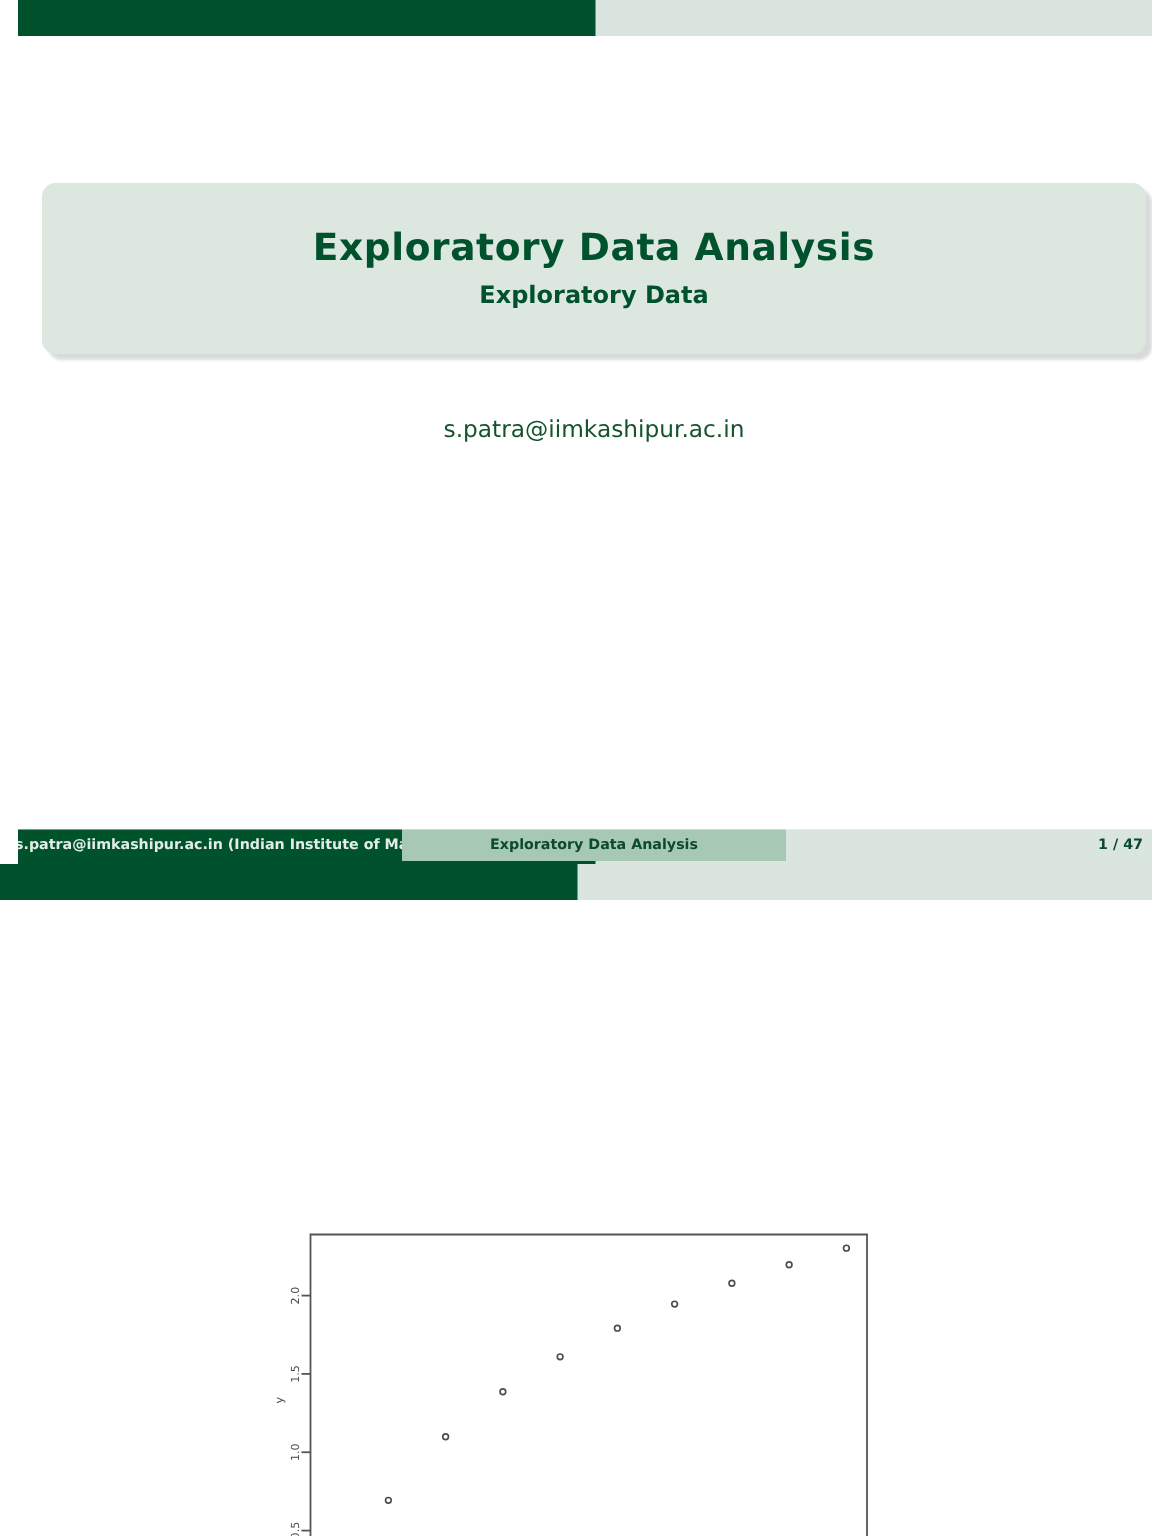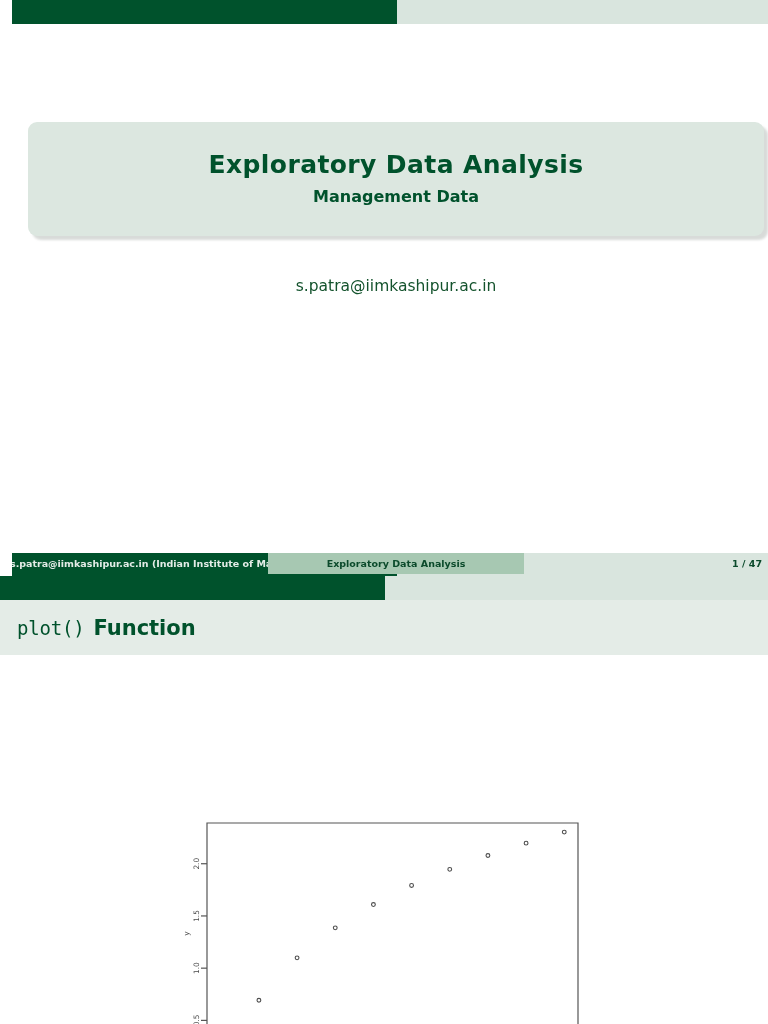--- a/index.html
+++ b/index.html
@@ -238,21 +238,21 @@
 
 <div class="slide" id="slide-1">
 
   <div class="headbar">
     <div class="dark"></div>
   </div>
 
   <div class="titlebox-shadow"></div>
   <div class="titlebox">
     <div class="title-main">Exploratory Data Analysis</div>
-    <div class="title-sub">Management Data</div>
+    <div class="title-sub">Exploratory Data</div>
   </div>
 
   <div class="author">s.patra@iimkashipur.ac.in</div>
 
   <div class="footline">
     <div class="foot-seg foot-author">
       <span>s.patra@iimkashipur.ac.in (Indian Institute of Management Kashipur)</span>
     </div>
     <div class="foot-seg foot-title">
       <span>Exploratory Data Analysis</span>
@@ -266,26 +266,20 @@
     <div class="dark"></div>
   </div>
 </div>
 
 <div class="slide" id="slide-2">
 
   <div class="headbar">
     <div class="dark"></div>
   </div>
 
-  <div class="frametitle">
-    <div class="ft-inner">
-      <span class="ft-code">plot()</span>
-      <span class="ft-text">Function</span>
-    </div>
-  </div>
 
 
   <div class="rplot">
     <svg id="plot-svg" width="412" height="210" viewBox="0 0 412 210" font-family="DejaVu Sans, sans-serif">
 
     <path d="M 29 268 L 29 9 L 400 9 L 400 268" fill="none" stroke="#555555" stroke-width="1.2"></path>
         <line x1="23" y1="206.38306451612902" x2="29" y2="206.38306451612902" stroke="#555555" stroke-width="1.2"></line>
         <text x="19" y="206.38306451612902" font-size="7.4" fill="#4a4a4a" text-anchor="middle" dominant-baseline="central" transform="rotate(-90 19 206.38306451612902)">0.5</text>
         <line x1="23" y1="154.16532258064515" x2="29" y2="154.16532258064515" stroke="#555555" stroke-width="1.2"></line>
         <text x="19" y="154.16532258064515" font-size="7.4" fill="#4a4a4a" text-anchor="middle" dominant-baseline="central" transform="rotate(-90 19 154.16532258064515)">1.0</text>

